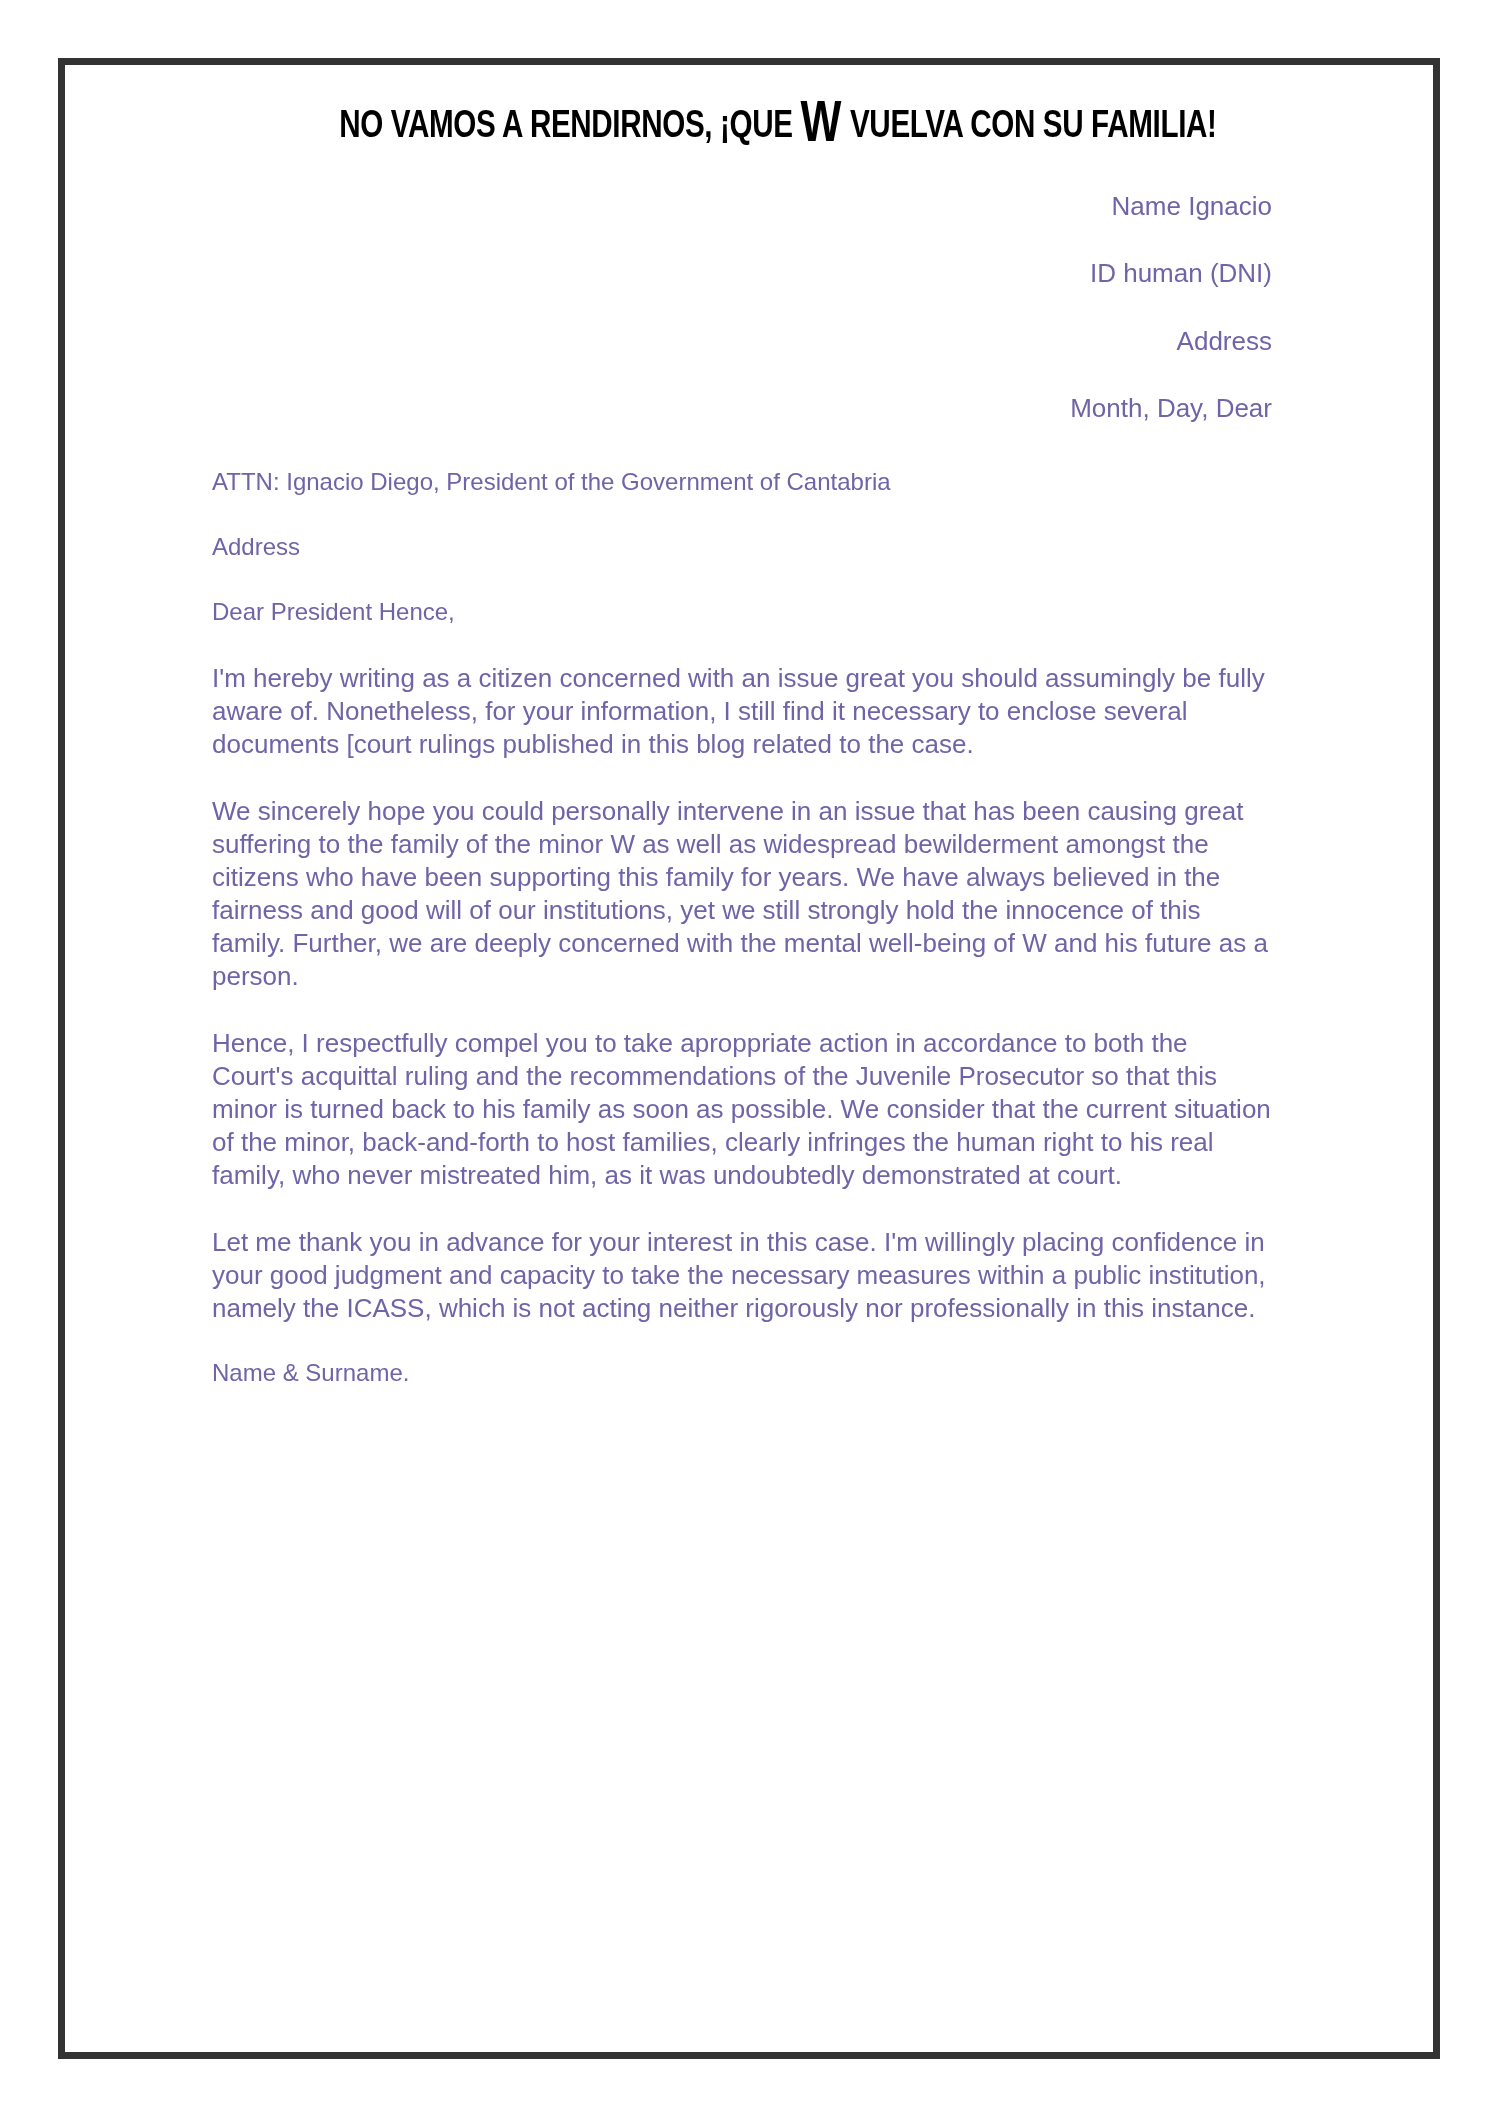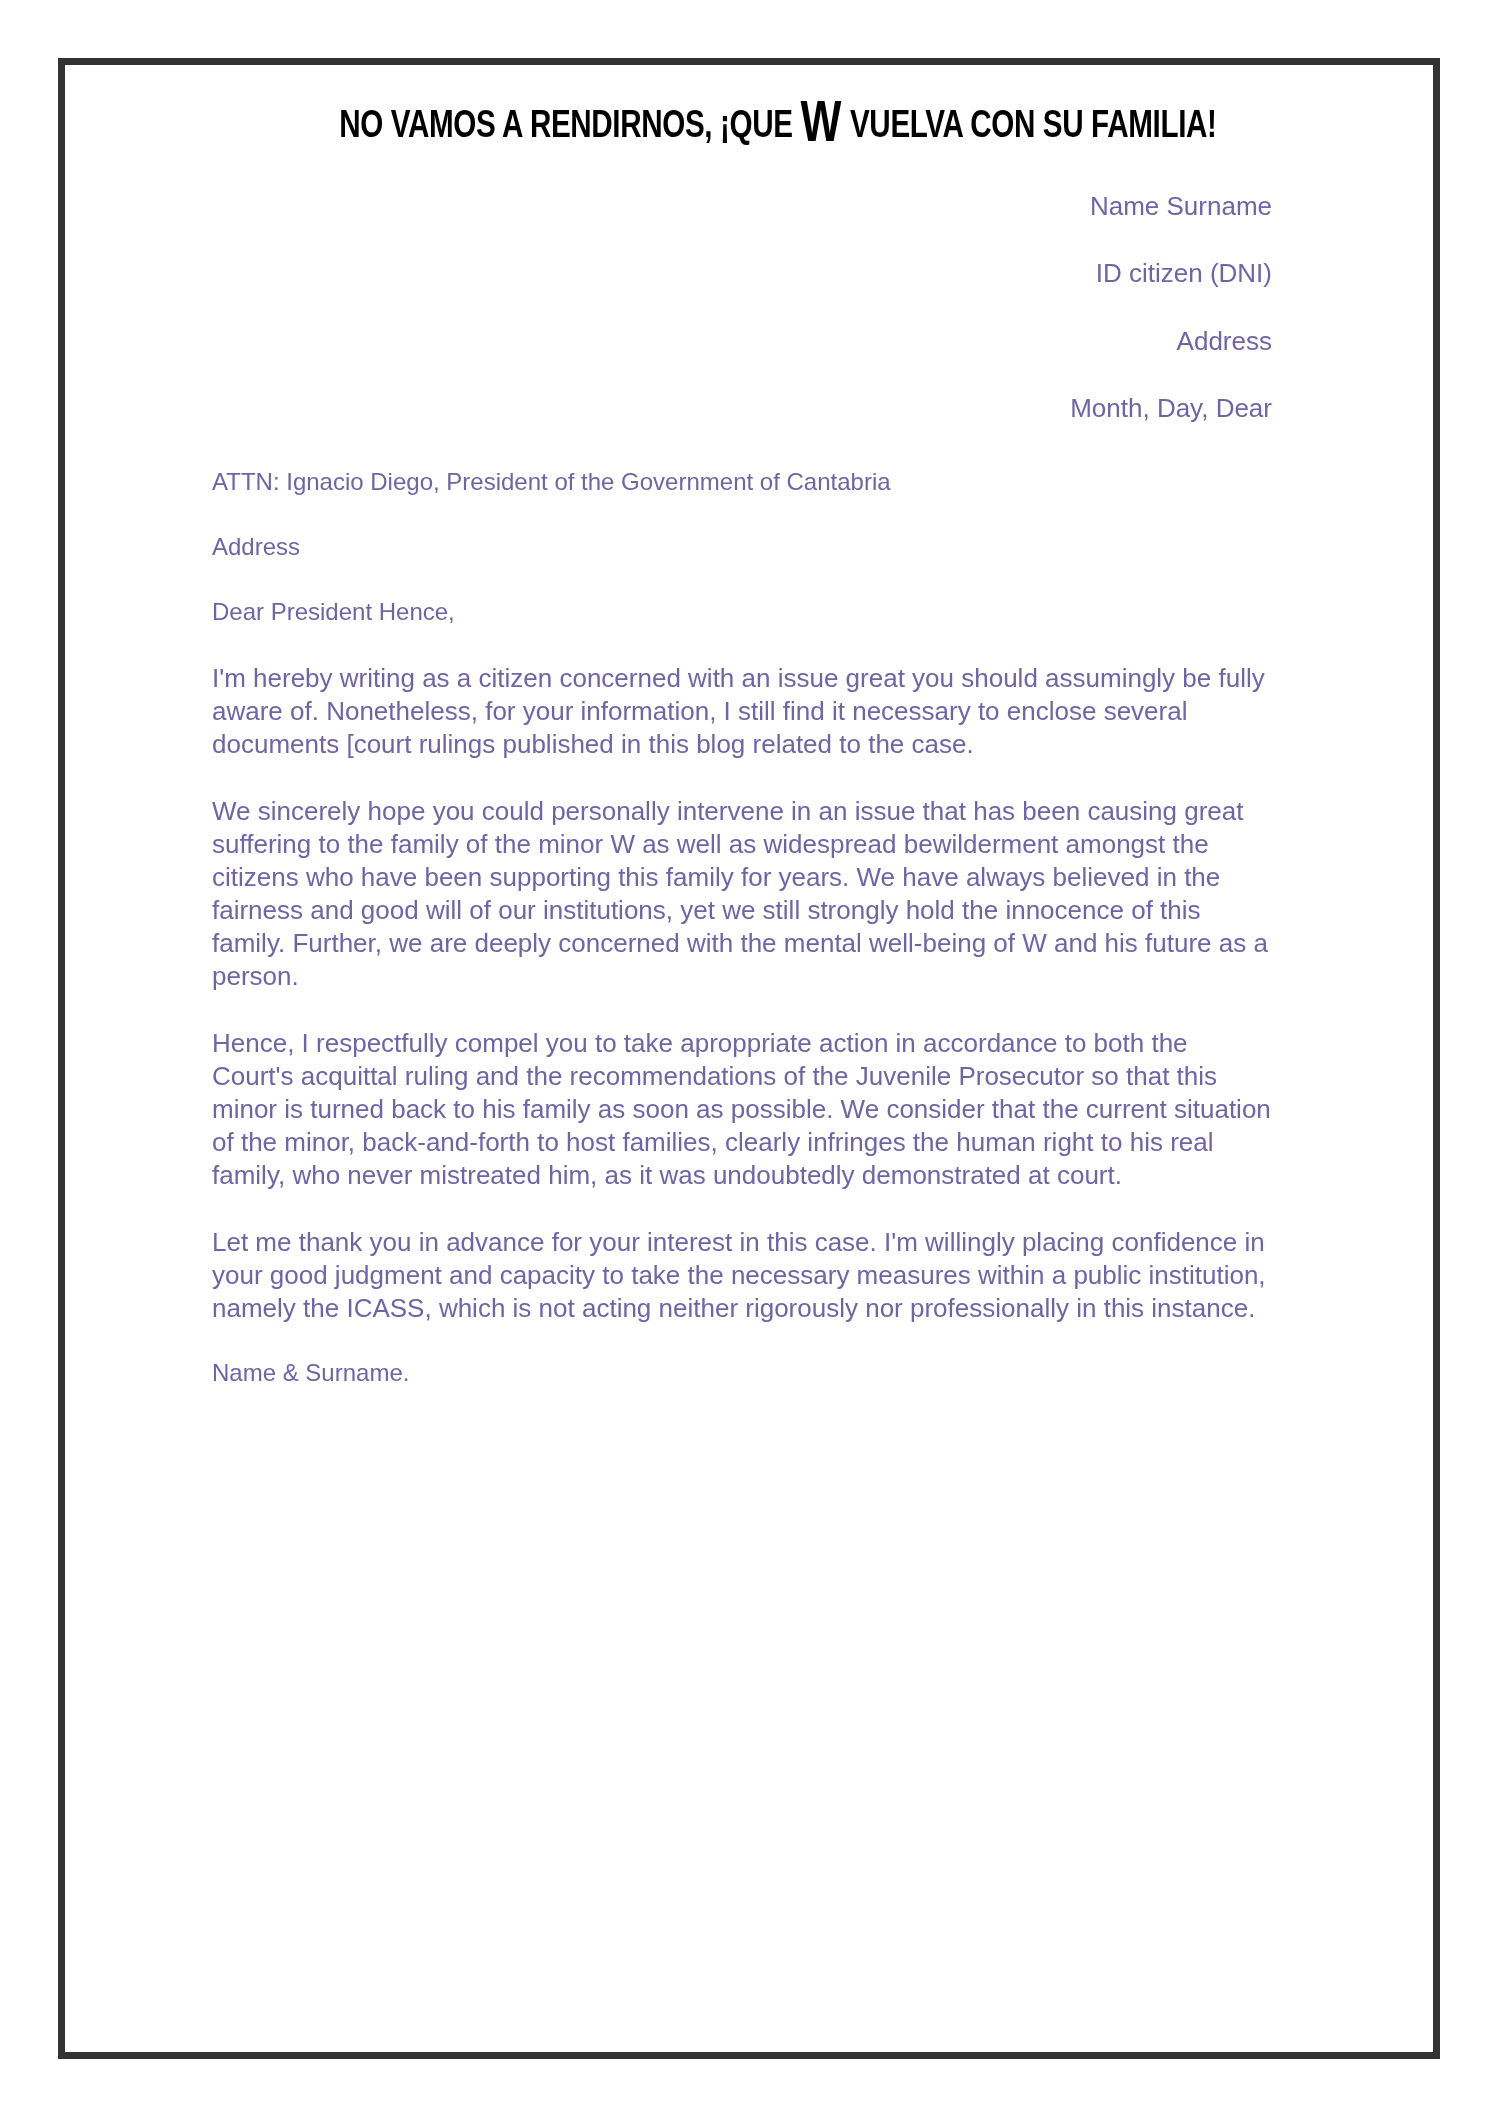--- a/index.html
+++ b/index.html
@@ -121,22 +121,22 @@
 
 <div class="page">
 
   <div class="page-frame"></div>
 
   <div class="sheet">
 
     <h1 class="doc-title"><span class="tpre">NO VAMOS A RENDIRNOS, ¡QUE </span><span class="big-w">W</span><span class="tpost"> VUELVA CON SU FAMILIA!</span></h1>
 
     <div class="sender-block">
-      <p class="sender-line">Name Surname</p>
-      <p class="sender-line">ID citizen (DNI)</p>
+      <p class="sender-line">Name Ignacio</p>
+      <p class="sender-line">ID human (DNI)</p>
       <p class="sender-line">Address</p>
       <p class="sender-line">Month, Day, Dear</p>
     </div>
 
     <div class="letter-body">
 
       <p class="letter-line">ATTN: Ignacio Diego, President of the Government of Cantabria</p>
       <p class="letter-line">Address</p>
       <p class="letter-line">Dear President Hence,</p>
 

